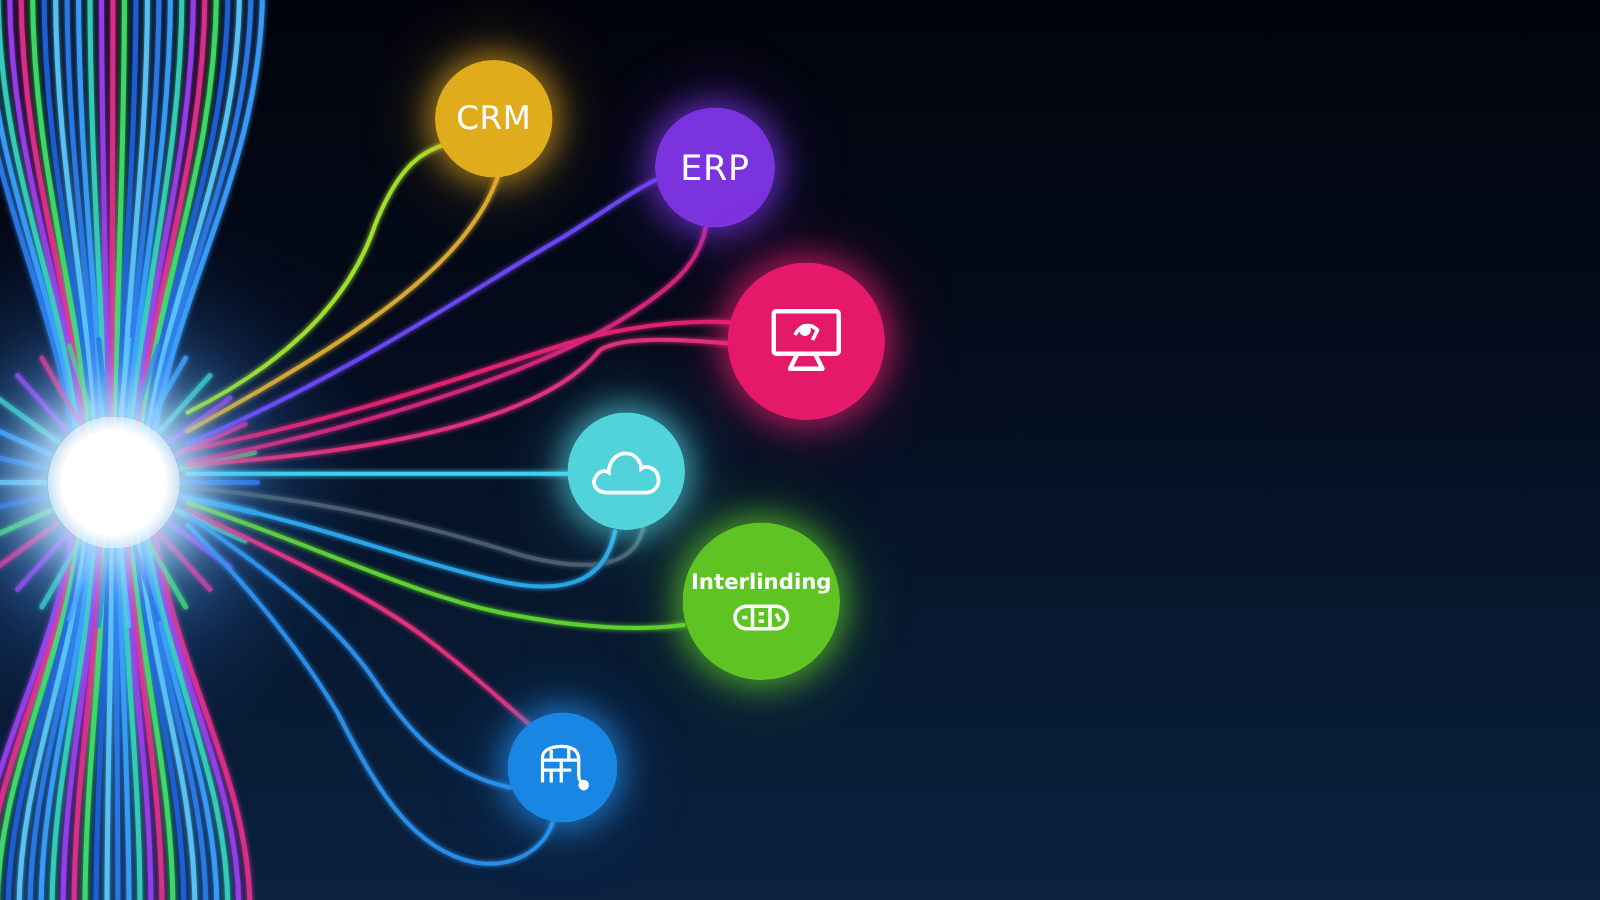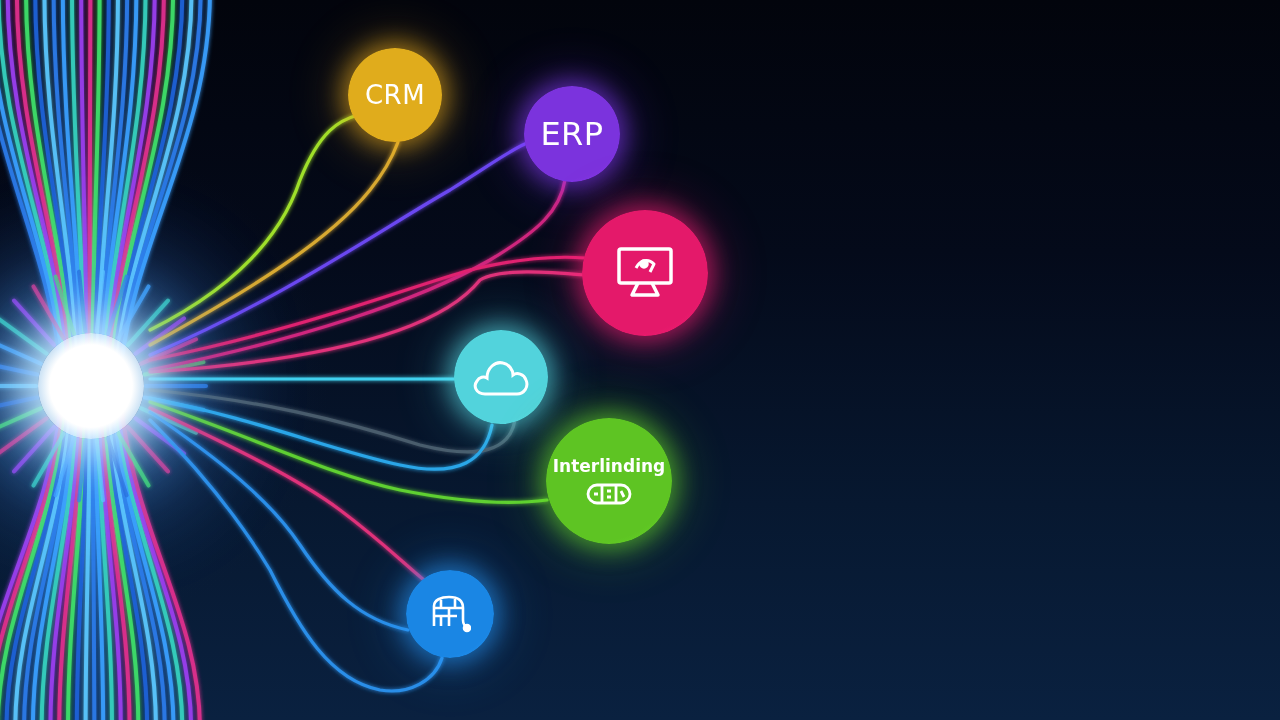--- a/index.html
+++ b/index.html
@@ -144,21 +144,21 @@
     </g>
 </svg>
 
 <div class="hub"></div>
 
 <div id="nodes">
     <div class="node" style="left: 348px; top: 48px; width: 94px; height: 94px; background: radial-gradient(circle at 45% 40%, rgb(224, 172, 28) 0%, rgb(224, 172, 28) 70%, rgb(242, 176, 30) 100%); box-shadow: rgba(242, 176, 30, 0.533) 0px 0px 22px 6px, rgba(242, 176, 30, 0.2) 0px 0px 50px 14px;">
       <div class="node-label" style="font-size: 26px;">CRM</div>
     </div>
     <div class="node" style="left: 524px; top: 86px; width: 96px; height: 96px; background: radial-gradient(circle at 45% 40%, rgb(123, 51, 221) 0%, rgb(123, 51, 221) 70%, rgb(138, 60, 255) 100%); box-shadow: rgba(138, 60, 255, 0.533) 0px 0px 22px 6px, rgba(138, 60, 255, 0.2) 0px 0px 50px 14px;">
-      <div class="node-label" style="font-size: 32px;">ERP</div>
+      <div class="node-label" style="font-size: 28px;">ERP</div>
     </div>
     <div class="node" style="left: 582px; top: 210px; width: 126px; height: 126px; background: radial-gradient(circle at 45% 40%, rgb(228, 25, 106) 0%, rgb(228, 25, 106) 70%, rgb(255, 31, 120) 100%); box-shadow: rgba(255, 31, 120, 0.533) 0px 0px 22px 6px, rgba(255, 31, 120, 0.2) 0px 0px 50px 14px;">
       <span>
         <svg width="58" height="54" viewBox="0 0 58 54" fill="none" stroke="#fff" stroke-width="3.5" stroke-linejoin="round">
       <rect x="3" y="3" width="52" height="34" rx="2"></rect>
       <path d="M22 37 L16 49 L42 49 L36 37"></path>
       <path d="M20 22 C 24 14, 32 12, 38 18 L34 26 M26 18 L30 20" stroke-width="3"></path>
       <circle cx="28" cy="18" r="3" fill="#fff"></circle>
     </svg>
       </span>

